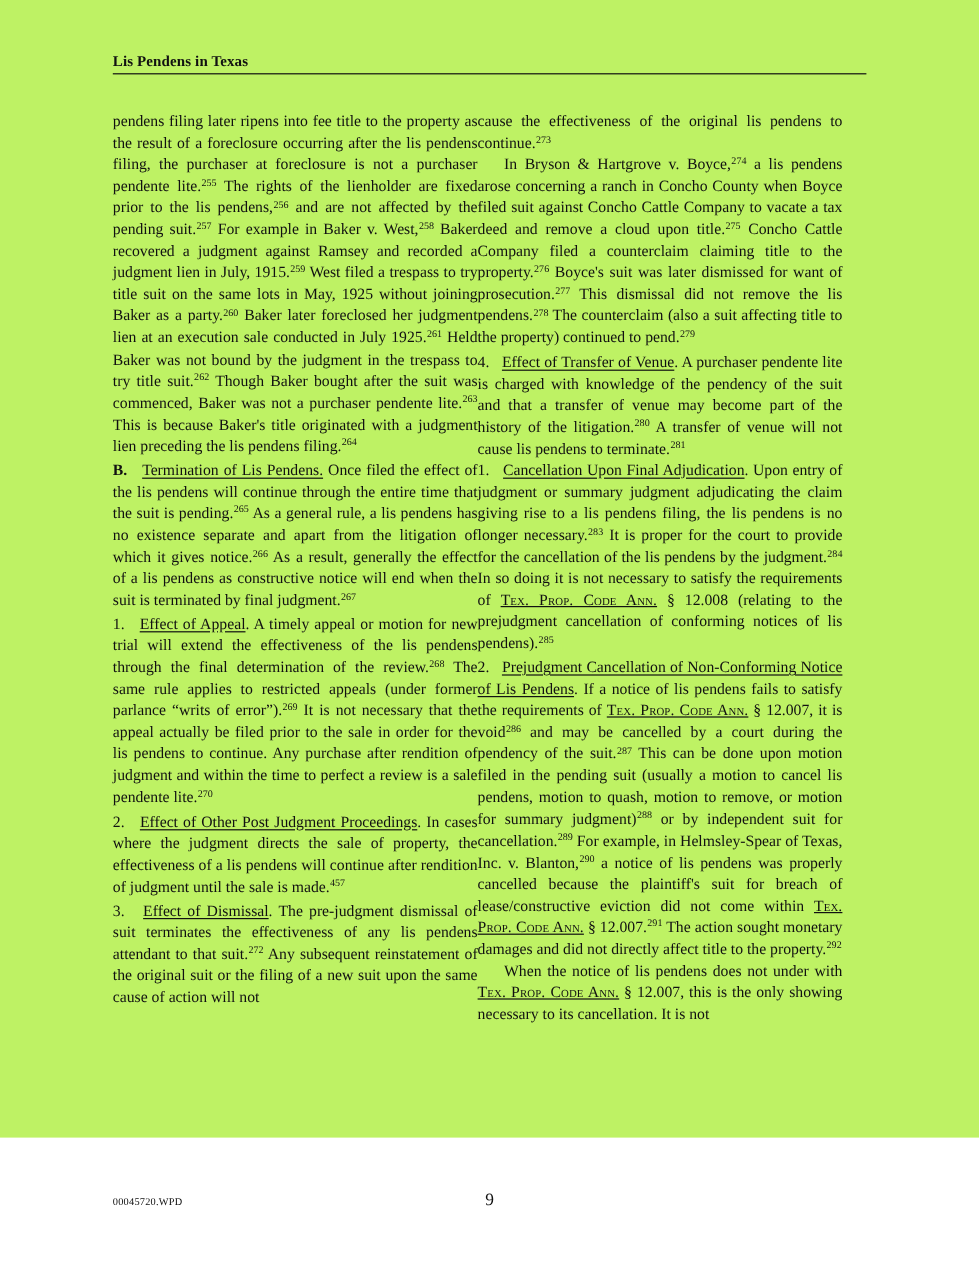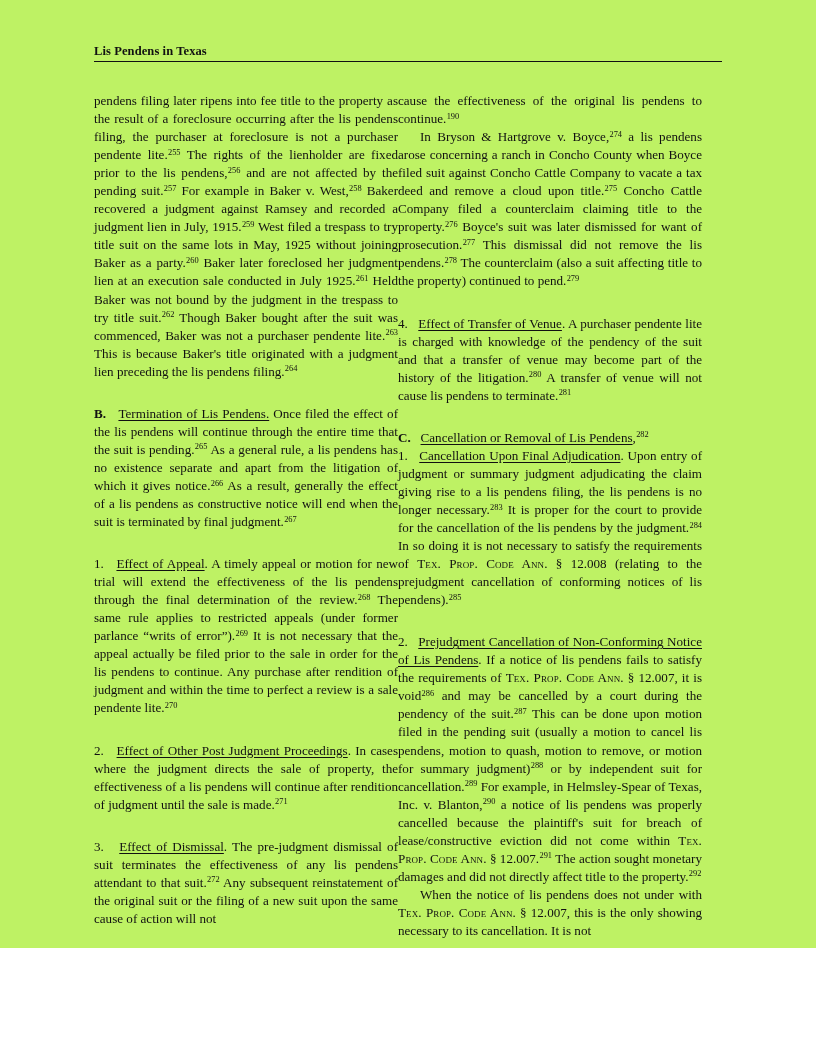--- a/index.html
+++ b/index.html
@@ -56,32 +56,33 @@
   }
   p.para {
     margin: 0;
     font-size: 13.1px;
     line-height: 18.05px;
     text-align: justify;
     text-justify: inter-word;
     hyphens: none;
   }
   p.gap {
-    margin-top: 24px;
+    margin-top: 2px;
   }
   p.indent1 {
     text-indent: 22px;
   }
   
   .bold { font-weight: normal; }
   .uline { text-decoration: underline; text-underline-offset: 1.5px; }
   .ital { }
   .sc {
     font-variant: small-caps;
     letter-spacing: 0.1px;
+    text-decoration: underline;
   }
   sup.fn {
     font-size: 8.4px;
     line-height: 0;
     vertical-align: 0.52em;
     margin-left: 0.3px;
   }
   
   .hlabel {
     font-weight: bold;
@@ -126,39 +127,42 @@
   <div class="columns">
 
     <div class="col">
 
       <p class="para"><span>pendens filing later ripens into fee title to the property as the result of a foreclosure occurring after the lis pendens filing, the purchaser at foreclosure is not a purchaser </span><span class="ital">pendente lite</span><span>.</span><sup class="fn">255</sup><span>  The rights of the lienholder are fixed prior to the lis pendens,</span><sup class="fn">256</sup><span> and are not affected by the pending suit.</span><sup class="fn">257</sup><span>  For example in </span><span class="ital">Baker v. West</span><span>,</span><sup class="fn">258</sup><span> Baker recovered a judgment against Ramsey and recorded a judgment lien in July, 1915.</span><sup class="fn">259</sup><span> West filed a trespass to try title suit on the same lots in May, 1925 without joining Baker as a party.</span><sup class="fn">260</sup><span>  Baker later foreclosed her judgment lien at an execution sale conducted in July 1925.</span><sup class="fn">261</sup><span>  Held Baker was not bound by the judgment in the trespass to try title suit.</span><sup class="fn">262</sup><span>  Though Baker bought after the suit was commenced, Baker was not a purchaser </span><span class="ital">pendente lite</span><span>.</span><sup class="fn">263</sup><span>  This is because Baker's title originated with a judgment lien preceding the lis pendens filing.</span><sup class="fn">264</sup></p>
 
       <p class="para gap"><span class="hlabel">B.</span><span>&nbsp;&nbsp;&nbsp;</span><span class="bold uline">Termination of Lis Pendens.</span><span>  Once filed the effect of the lis pendens will continue through the entire time that the suit is pending.</span><sup class="fn">265</sup><span>  As a general rule, a lis pendens has no existence separate and apart from the litigation of which it gives notice.</span><sup class="fn">266</sup><span>  As a result, generally the effect of a lis pendens as constructive notice will end when the suit is terminated by final judgment.</span><sup class="fn">267</sup></p>
 
       <p class="para gap"><span class="hlabel-plain">1.</span><span>&nbsp;&nbsp;&nbsp;</span><span class="uline">Effect of Appeal</span><span>.  A timely appeal or motion for new trial will extend the effectiveness of the lis pendens through the final determination of the review.</span><sup class="fn">268</sup><span>  The same rule applies to restricted appeals (under former parlance “writs of error”).</span><sup class="fn">269</sup><span>  It is not necessary that the appeal actually be filed prior to the sale in order for the lis pendens to continue.  Any purchase after rendition of judgment and within the time to perfect a review is a sale </span><span class="ital">pendente lite</span><span>.</span><sup class="fn">270</sup></p>
 
-      <p class="para gap"><span class="hlabel-plain">2.</span><span>&nbsp;&nbsp;&nbsp;</span><span class="uline">Effect of Other Post Judgment Proceedings</span><span>. In cases where the judgment directs the sale of property, the effectiveness of a lis pendens will continue after rendition of judgment until the sale is made.</span><sup class="fn">271</sup></p>
+      <p class="para gap"><span class="hlabel-plain">2.</span><span>&nbsp;&nbsp;&nbsp;</span><span class="uline">Effect of Other Post Judgment Proceedings</span><span>. In cases where the judgment directs the sale of property, the effectiveness of a lis pendens will continue after rendition of judgment until the sale is made.</span><sup class="fn">457</sup></p>
 
       <p class="para gap"><span class="hlabel-plain">3.</span><span>&nbsp;&nbsp;&nbsp;</span><span class="uline">Effect of Dismissal</span><span>.  The pre-judgment dismissal of suit terminates the effectiveness of any lis pendens attendant to that suit.</span><sup class="fn">272</sup><span>  Any subsequent reinstatement of the original suit or the filing of a new suit upon the same cause of action will not</span></p>
 
     </div>
 
     <div class="col">
 
-      <p class="para"><span>cause the effectiveness of the original lis pendens to continue.</span><sup class="fn">190</sup></p>
+      <p class="para"><span>cause the effectiveness of the original lis pendens to continue.</span><sup class="fn">273</sup></p>
 
       <p class="para indent1"><span>In </span><span class="ital">Bryson &amp; Hartgrove v. Boyce</span><span>,</span><sup class="fn">274</sup><span> a lis pendens arose concerning a ranch in Concho County when Boyce filed suit against Concho Cattle Company to vacate a tax deed and remove a cloud upon title.</span><sup class="fn">275</sup><span>  Concho Cattle Company filed a counterclaim claiming title to the property.</span><sup class="fn">276</sup><span>  Boyce's suit was later dismissed for want of prosecution.</span><sup class="fn">277</sup><span>  This dismissal did not remove the lis pendens.</span><sup class="fn">278</sup><span>  The counterclaim (also a suit affecting title to the property) continued to pend.</span><sup class="fn">279</sup></p>
 
       <p class="para gap"><span class="hlabel-plain">4.</span><span>&nbsp;&nbsp;&nbsp;</span><span class="uline">Effect of Transfer of Venue</span><span>.  A purchaser </span><span class="ital">pendente lite</span><span> is charged with knowledge of the pendency of the suit and that a transfer of venue may become part of the history of the litigation.</span><sup class="fn">280</sup><span>  A transfer of venue will not cause lis pendens to terminate.</span><sup class="fn">281</sup></p>
 
-      <p class="para gap"><span class="hlabel">C.</span><span>&nbsp;&nbsp;&nbsp;</span><span class="bold uline">Cancellation or Removal of Lis Pendens</span><span class="bold">,</span><sup class="fn">282</sup></p>
 
       <p class="para"><span class="hlabel-plain">1.</span><span>&nbsp;&nbsp;&nbsp;</span><span class="uline">Cancellation Upon Final Adjudication</span><span>.  Upon entry of judgment or summary judgment adjudicating the claim giving rise to a lis pendens filing, the lis pendens is no longer necessary.</span><sup class="fn">283</sup><span>  It is proper for the court to provide for the cancellation of the lis pendens by the judgment.</span><sup class="fn">284</sup><span>  In so doing it is not necessary to satisfy the requirements of </span><span class="sc">Tex. Prop. Code Ann.</span><span> § 12.008 (relating to the prejudgment cancellation of conforming notices of lis pendens).</span><sup class="fn">285</sup></p>
 
       <p class="para gap"><span class="hlabel-plain">2.</span><span>&nbsp;&nbsp;&nbsp;</span><span class="uline">Prejudgment Cancellation of Non-Conforming Notice of Lis Pendens</span><span>.  If a notice of lis pendens fails to satisfy the requirements of </span><span class="sc">Tex. Prop. Code Ann.</span><span> § 12.007, it is void</span><sup class="fn">286</sup><span> and may be cancelled by a court during the pendency of the suit.</span><sup class="fn">287</sup><span>  This can be done upon motion filed in the pending suit (usually a motion to cancel lis pendens, motion to quash, motion to remove, or motion for summary judgment)</span><sup class="fn">288</sup><span> or by independent suit for cancellation.</span><sup class="fn">289</sup><span>  For example, in </span><span class="ital">Helmsley-Spear of Texas, Inc. v. Blanton</span><span>,</span><sup class="fn">290</sup><span> a notice of lis pendens was properly cancelled because the plaintiff's suit for breach of lease/constructive eviction did not come within </span><span class="sc">Tex. Prop. Code Ann.</span><span> § 12.007.</span><sup class="fn">291</sup><span>  The action sought monetary damages and did not directly affect title to the property.</span><sup class="fn">292</sup></p>
 
       <p class="para indent1"><span>When the notice of lis pendens does not under with </span><span class="sc">Tex. Prop. Code Ann.</span><span> § 12.007, this is the only showing necessary to its cancellation.  It is not</span></p>
 
     </div>
   </div>
 
+  <div class="footer">
+    <span class="doc-id">00045720.WPD</span>
+    <span class="page-number">9</span>
+  </div>
 
 </div>
 
 </body></html>

